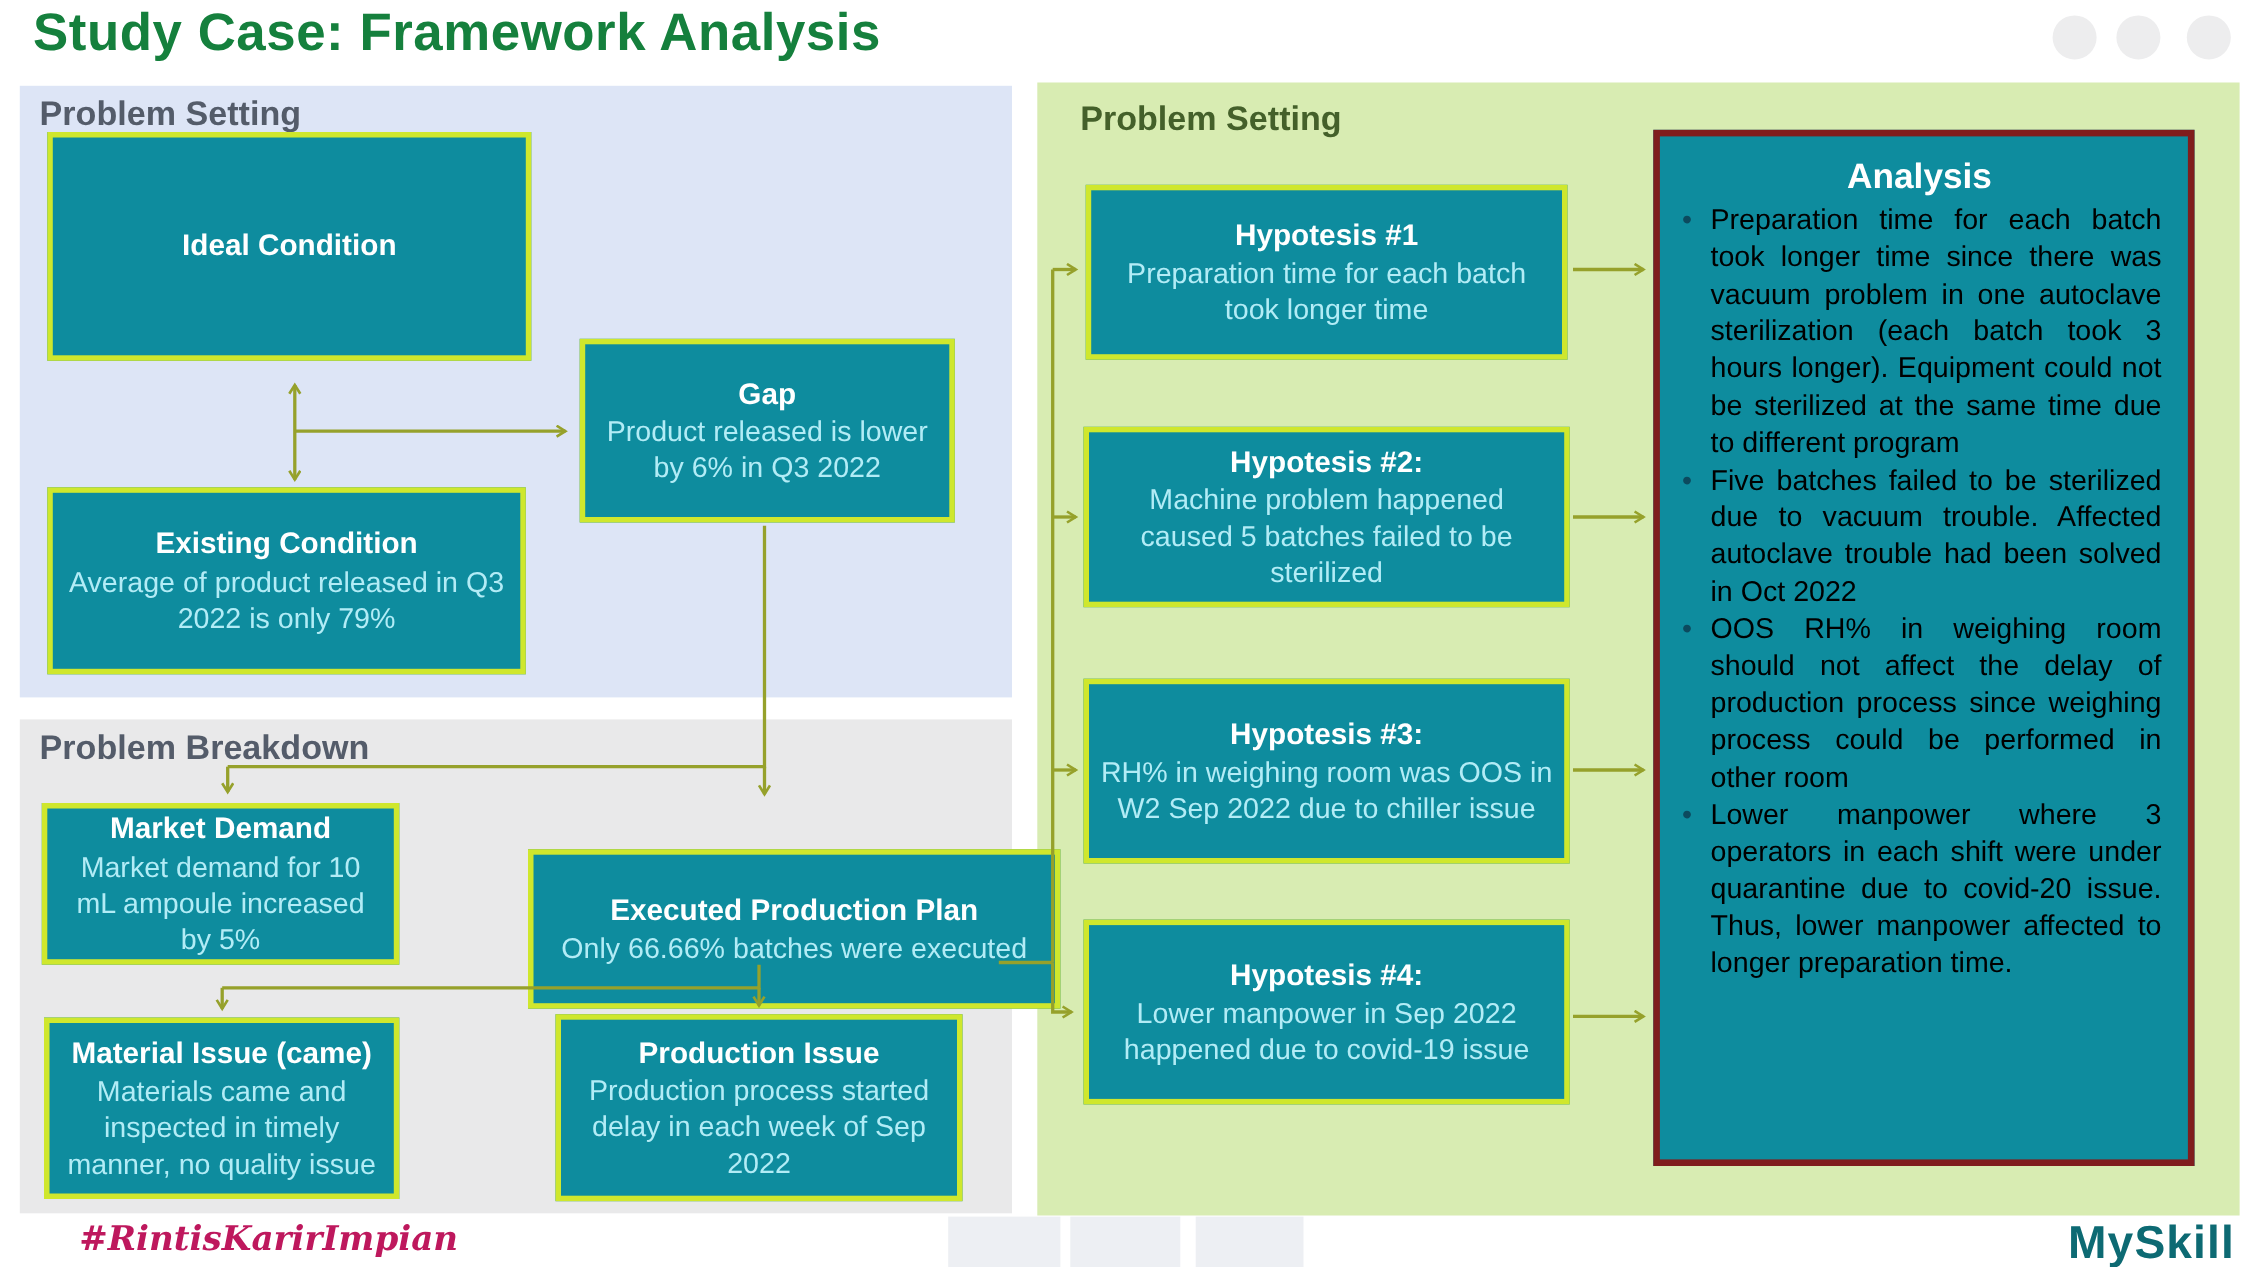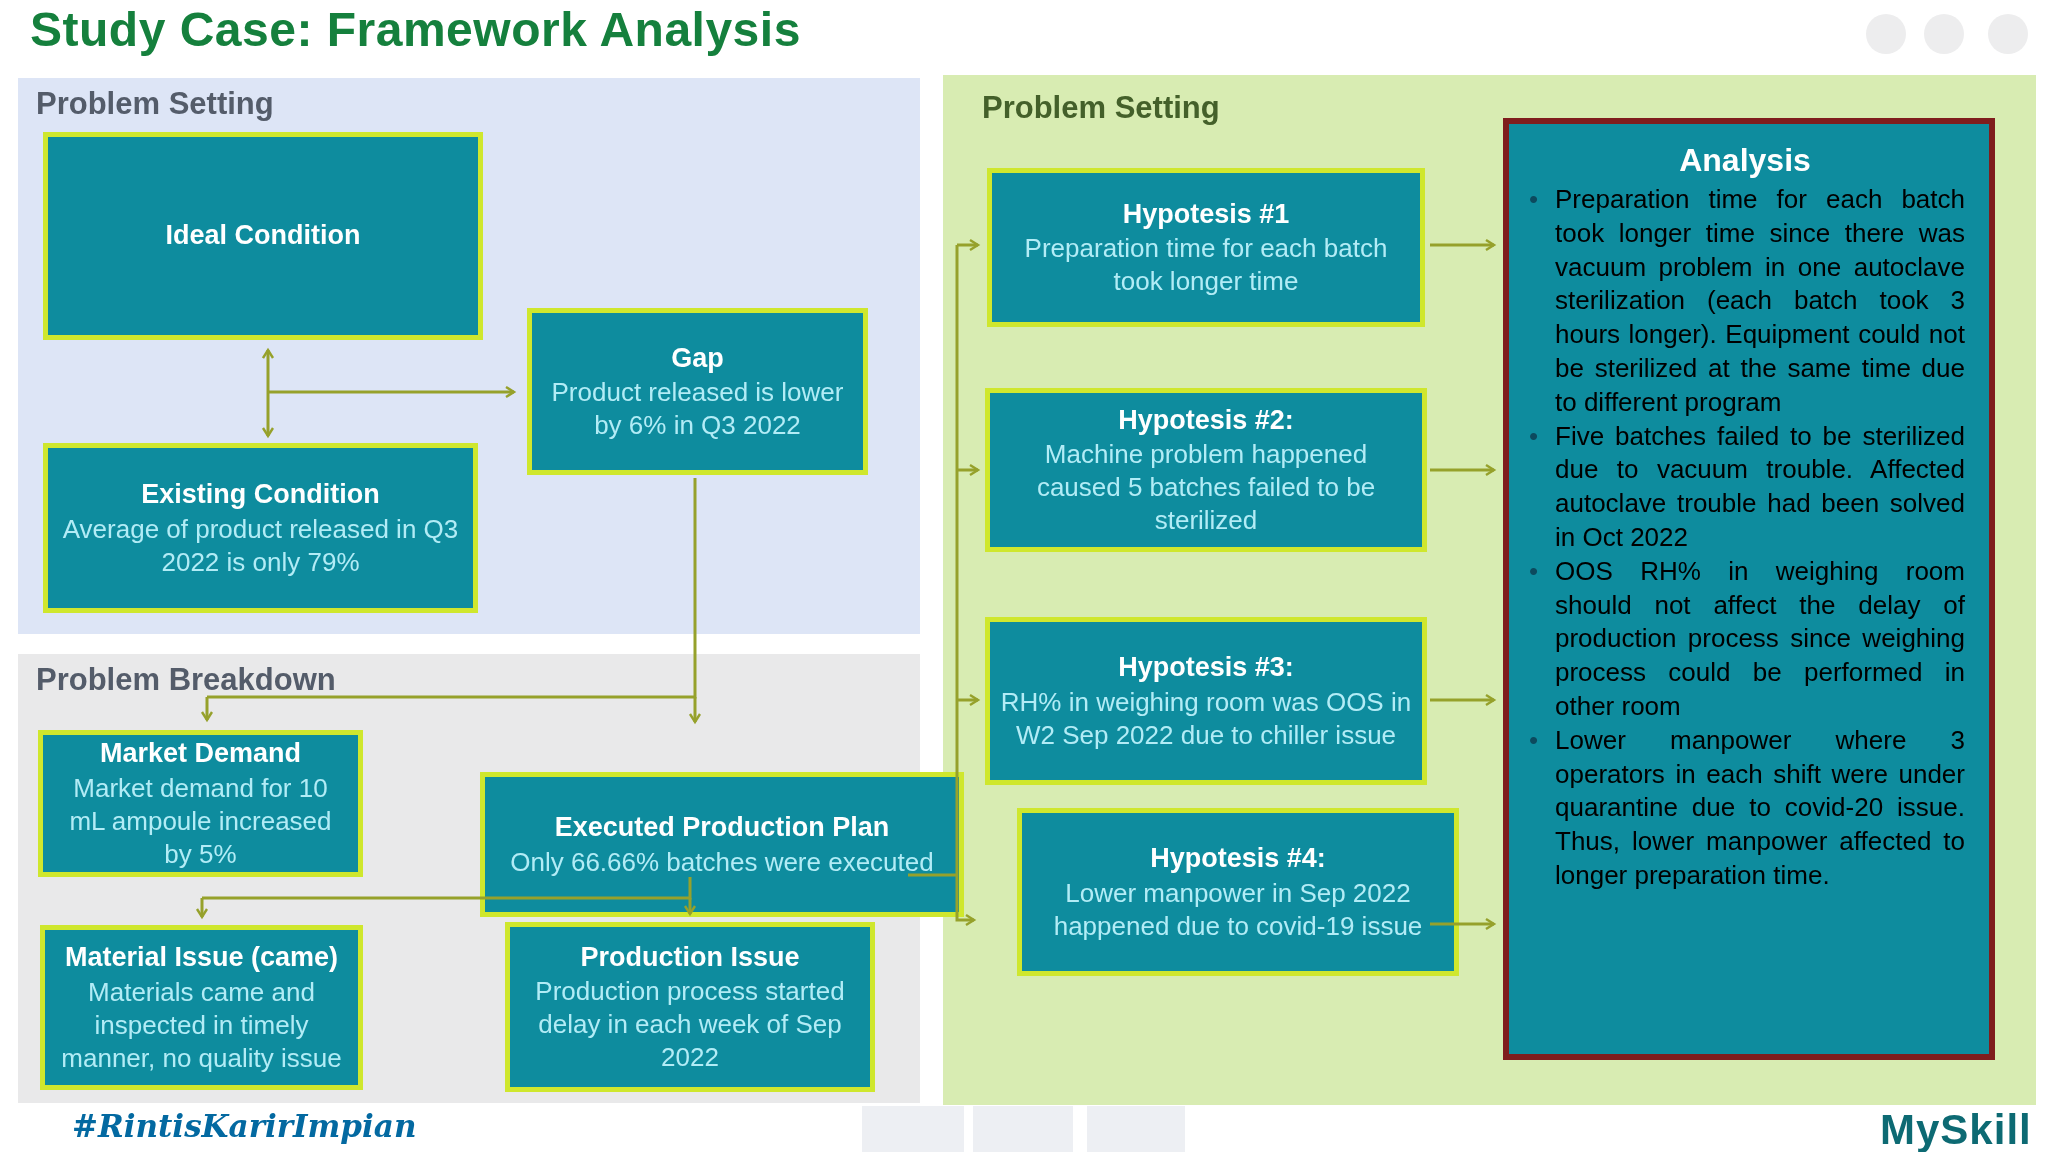--- a/index.html
+++ b/index.html
@@ -50,21 +50,21 @@
     font-size:26px; line-height:1.3; text-align:justify;
   }
   .analysis li::before { content:"\2022"; position:absolute; left:4px; top:0; color:#0c4a5e; }
 
   
   .connectors { position:absolute; left:0; top:0; pointer-events:none; }
 
   
   .hashtag {
     position:absolute; left:72px; top:1108px; font-size:31px; font-weight:bold; font-style:italic;
-    color:#0369a1; font-family:"DejaVu Serif", serif;
+    color:#be185d; font-family:"DejaVu Serif", serif;
   }
   .brand {
     position:absolute; left:1880px; top:1106px; font-size:42px; font-weight:bold;
     color:#0d6a73; letter-spacing:1px;
   }
 
   
   .thumb { position:absolute; top:1106px; height:46px; background:#edeff3; }
 </style>
 </head>
@@ -79,21 +79,21 @@
   <span class="dot" style="left:1988px;"></span>
 
   <div class="abs panel-blue"></div>
   <div class="abs panel-gray"></div>
   <div class="abs panel-green"></div>
 
   <h2 class="panel-header hdr-dark" style="left:36px;  top:86px;">Problem Setting</h2>
   <h2 class="panel-header hdr-dark" style="left:36px;  top:662px;">Problem Breakdown</h2>
   <h2 class="panel-header hdr-green" style="left:982px; top:90px;">Problem Setting</h2>
 
-  <div class="tealbox" style="left:43px; top:132px; width:440px; height:208px;">
+  <div class="tealbox" style="left:43px; top:120px; width:440px; height:208px;">
     <div class="box-title">Ideal Condition</div>
   </div>
 
   <div class="tealbox" style="left:43px; top:443px; width:435px; height:170px;">
     <div class="box-title">Existing Condition</div>
     <div class="box-body">Average of product released in Q3 2022 is only 79%</div>
   </div>
 
   <div class="tealbox" style="left:527px; top:308px; width:341px; height:167px;">
     <div class="box-title">Gap</div>
@@ -128,21 +128,21 @@
   <div class="tealbox" style="left:985px; top:388px; width:442px; height:164px;">
     <div class="box-title">Hypotesis #2:</div>
     <div class="box-body">Machine problem happened caused 5 batches failed to be sterilized</div>
   </div>
 
   <div class="tealbox" style="left:985px; top:617px; width:442px; height:168px;">
     <div class="box-title">Hypotesis #3:</div>
     <div class="box-body">RH% in weighing room was OOS in W2 Sep 2022 due to chiller issue</div>
   </div>
 
-  <div class="tealbox" style="left:985px; top:808px; width:442px; height:168px;margin-left:32px;">
+  <div class="tealbox" style="left:985px; top:836px; width:442px; height:168px;">
     <div class="box-title">Hypotesis #4:</div>
     <div class="box-body">Lower manpower in Sep 2022 happened due to covid-19 issue</div>
   </div>
 
   <div class="analysis">
     <div class="analysis-title">Analysis</div>
     <ul>
       <li>Preparation time for each batch took longer time since there was vacuum problem in one autoclave sterilization (each batch took 3 hours longer). Equipment could not be sterilized at the same time due to different program</li>
       <li>Five batches failed to be sterilized due to vacuum trouble. Affected autoclave trouble had been solved in Oct 2022</li>
       <li>OOS RH% in weighing room should not affect the delay of production process since weighing process could be performed in other room</li>

